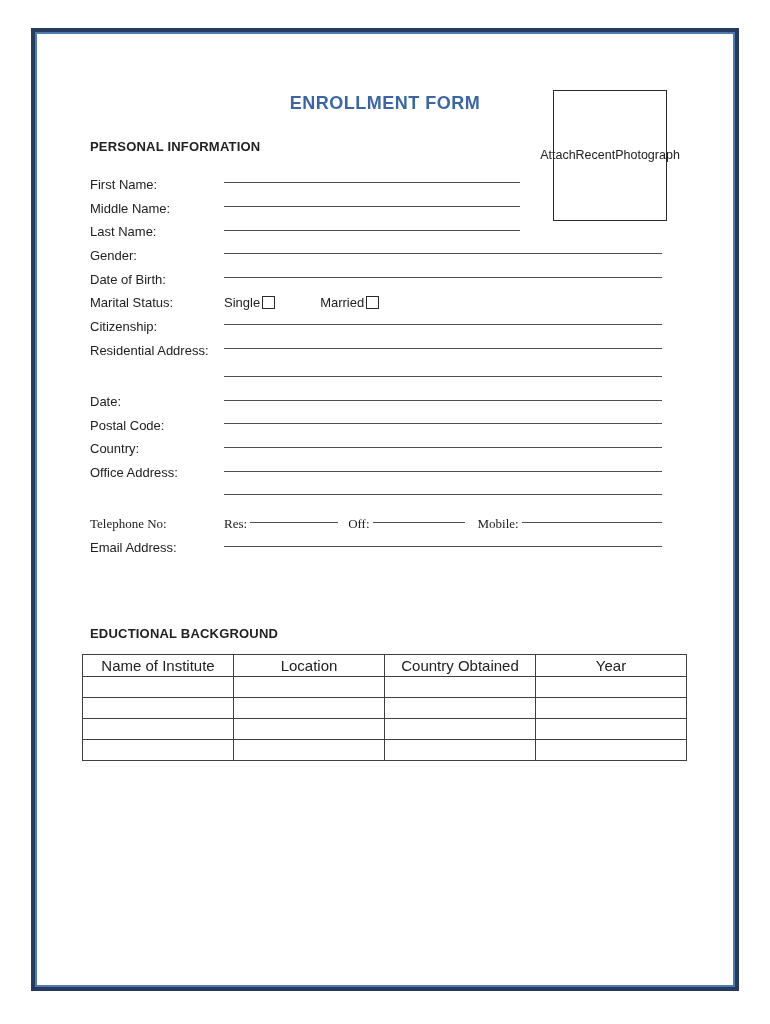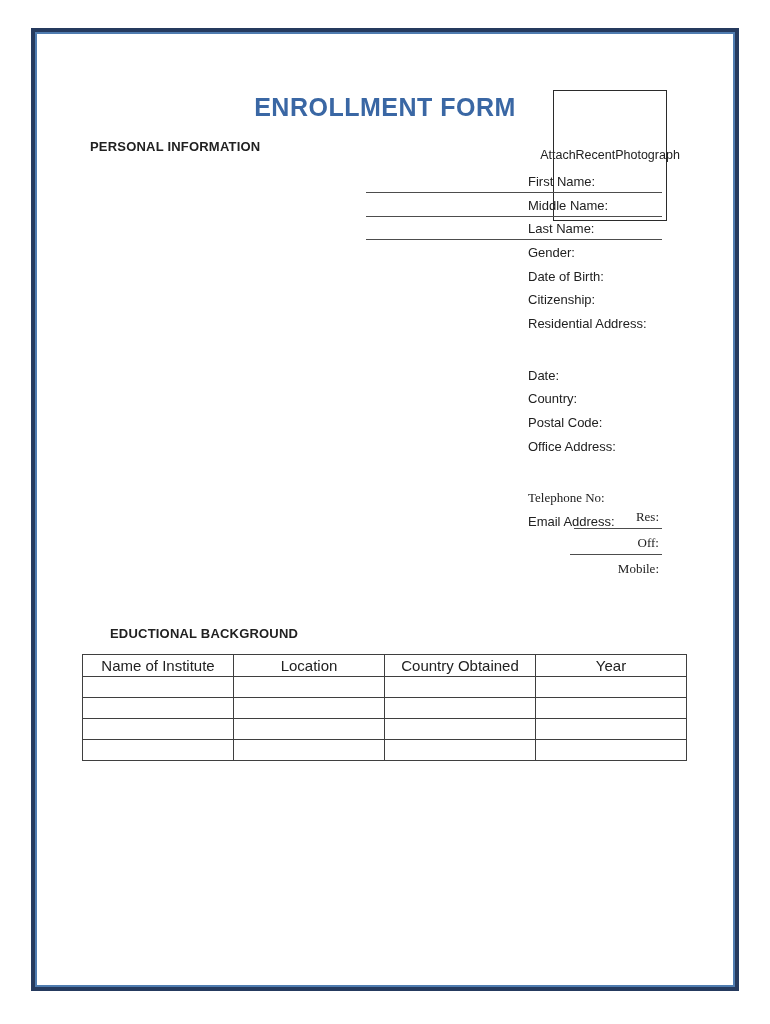--- a/index.html
+++ b/index.html
@@ -5,33 +5,33 @@
   html,body{margin:0;padding:0;background:#ffffff;}
   body{
     width:770px;height:1024px;position:relative;overflow:hidden;
     font-family:"Liberation Sans", sans-serif;color:#212121;
   }
   .canvas{position:absolute;inset:0;background:#ffffff;}
   .frame{position:absolute;left:31px;top:28px;width:700px;height:955px;border:4px solid #253a5e;}
   .frame-inner{position:absolute;inset:0;border:2px solid #4f7cb0;}
   .title{
     position:absolute;left:31px;top:93px;width:708px;text-align:center;
-    font-size:25px;font-weight:bold;color:#3a67a4;letter-spacing:.5px;
+    font-size:18px;font-weight:bold;color:#3a67a4;letter-spacing:.5px;
   }
   .photo-box{
     position:absolute;left:553px;top:90px;width:112px;height:129px;
     border:1.5px solid #2b2b2b;background:#fff;
     display:flex;flex-direction:row;justify-content:center;align-items:center;
     font-size:12.5px;line-height:1.7;text-align:center;
   }
   .sec{position:absolute;left:90px;font-weight:bold;font-size:13px;letter-spacing:.2px;}
   .sec.personal{top:139px;}
-  .sec.education{top:626px;margin-left:20px;}
+  .sec.education{top:626px;}
   .fields{position:absolute;left:90px;top:174px;width:572px;font-size:13px;}
-  .row{height:23.7px;display:flex;align-items:flex-end;flex-direction:column;}
+  .row{height:23.7px;display:flex;align-items:center;}
   .row.gap4{margin-top:4px;font-family:Liberation Serif, serif;}
   .lbl{width:134px;flex:none;padding-bottom:3px;white-space:nowrap;}
   .line{flex:1;border-bottom:1px solid #4d4d4d;margin-bottom:6px;height:0;}
   .line.short{flex:none;width:296px;}
   .opt{padding-bottom:3px;flex:none;}
   .opt.m{margin-left:45px;}
   .checkbox{width:11px;height:11px;border:1.5px solid #2b2b2b;display:inline-block;flex:none;margin:0 0 4px 2px;background:#fff;}
   .sub{padding-bottom:3px;flex:none;margin-right:3px;}
   .sub.off{margin-left:10px;}
   .sub.mob{margin-left:13px;}
@@ -87,20 +87,27 @@
     <div class="row">
       <span class="lbl">Gender:</span>
       <span class="line"></span>
     </div>
 
     <div class="row">
       <span class="lbl">Date of Birth:</span>
       <span class="line"></span>
     </div>
 
+    <div class="row">
+      <span class="lbl">Marital Status:</span>
+      <span class="opt">Single</span>
+      <span class="checkbox"></span>
+      <span class="opt m">Married</span>
+      <span class="checkbox"></span>
+    </div>
 
     <div class="row">
       <span class="lbl">Citizenship:</span>
       <span class="line"></span>
     </div>
 
     <div class="row">
       <span class="lbl">Residential Address:</span>
       <span class="line"></span>
     </div>
@@ -109,26 +116,26 @@
       <span class="lbl"></span>
       <span class="line"></span>
     </div>
 
     <div class="row">
       <span class="lbl">Date:</span>
       <span class="line"></span>
     </div>
 
     <div class="row">
+      <span class="lbl">Postal Code:</span>
+      <span class="line"></span>
+    </div>
+
+    <div class="row">
       <span class="lbl">Country:</span>
-      <span class="line"></span>
-    </div>
-
-    <div class="row">
-      <span class="lbl">Postal Code:</span>
       <span class="line"></span>
     </div>
 
 
     <div class="row">
       <span class="lbl">Office Address:</span>
       <span class="line"></span>
     </div>
 
     <div class="row">

